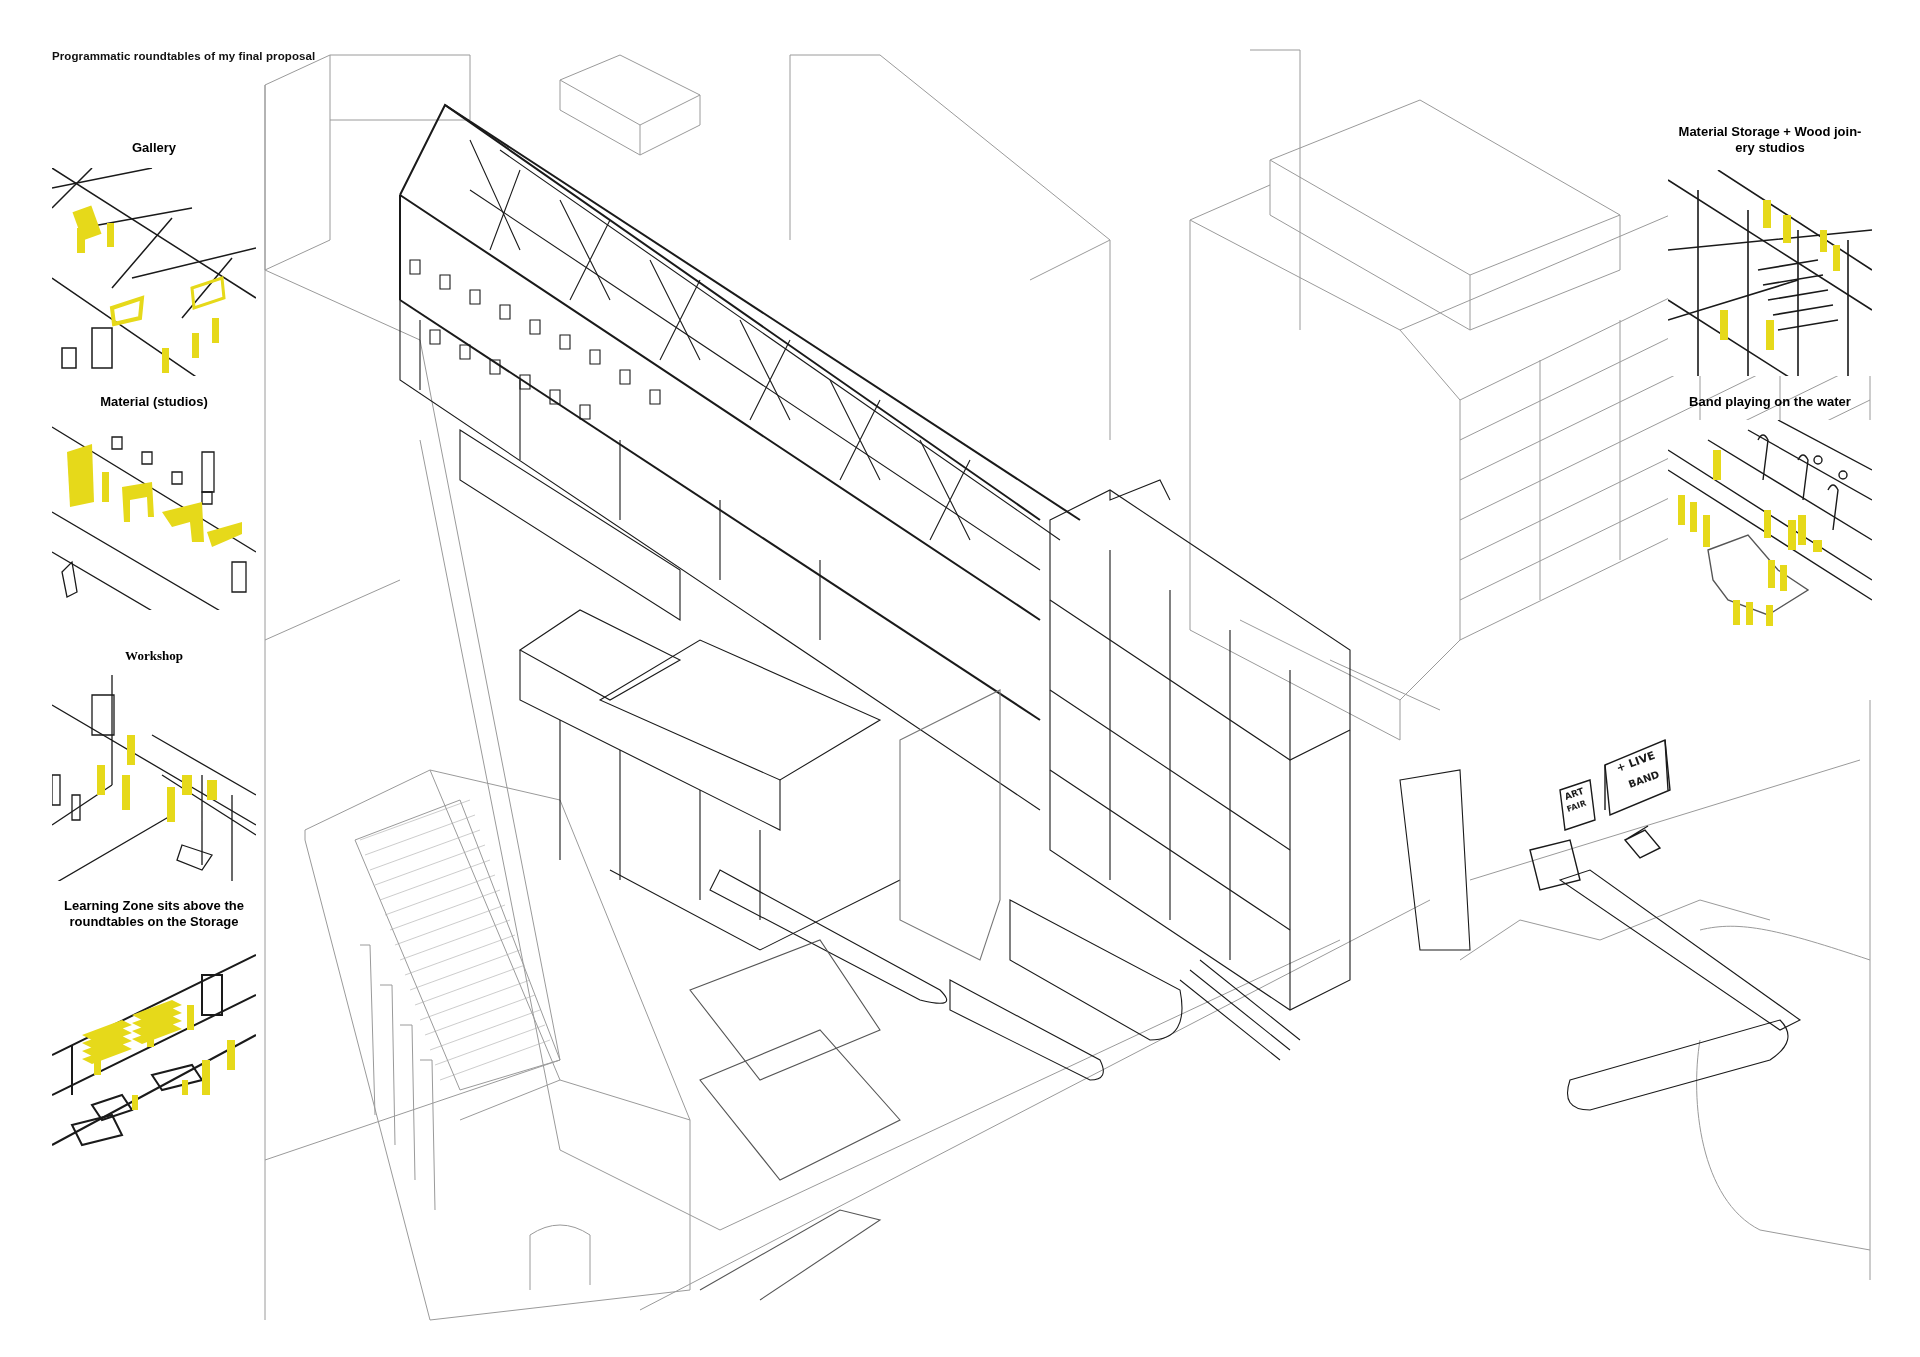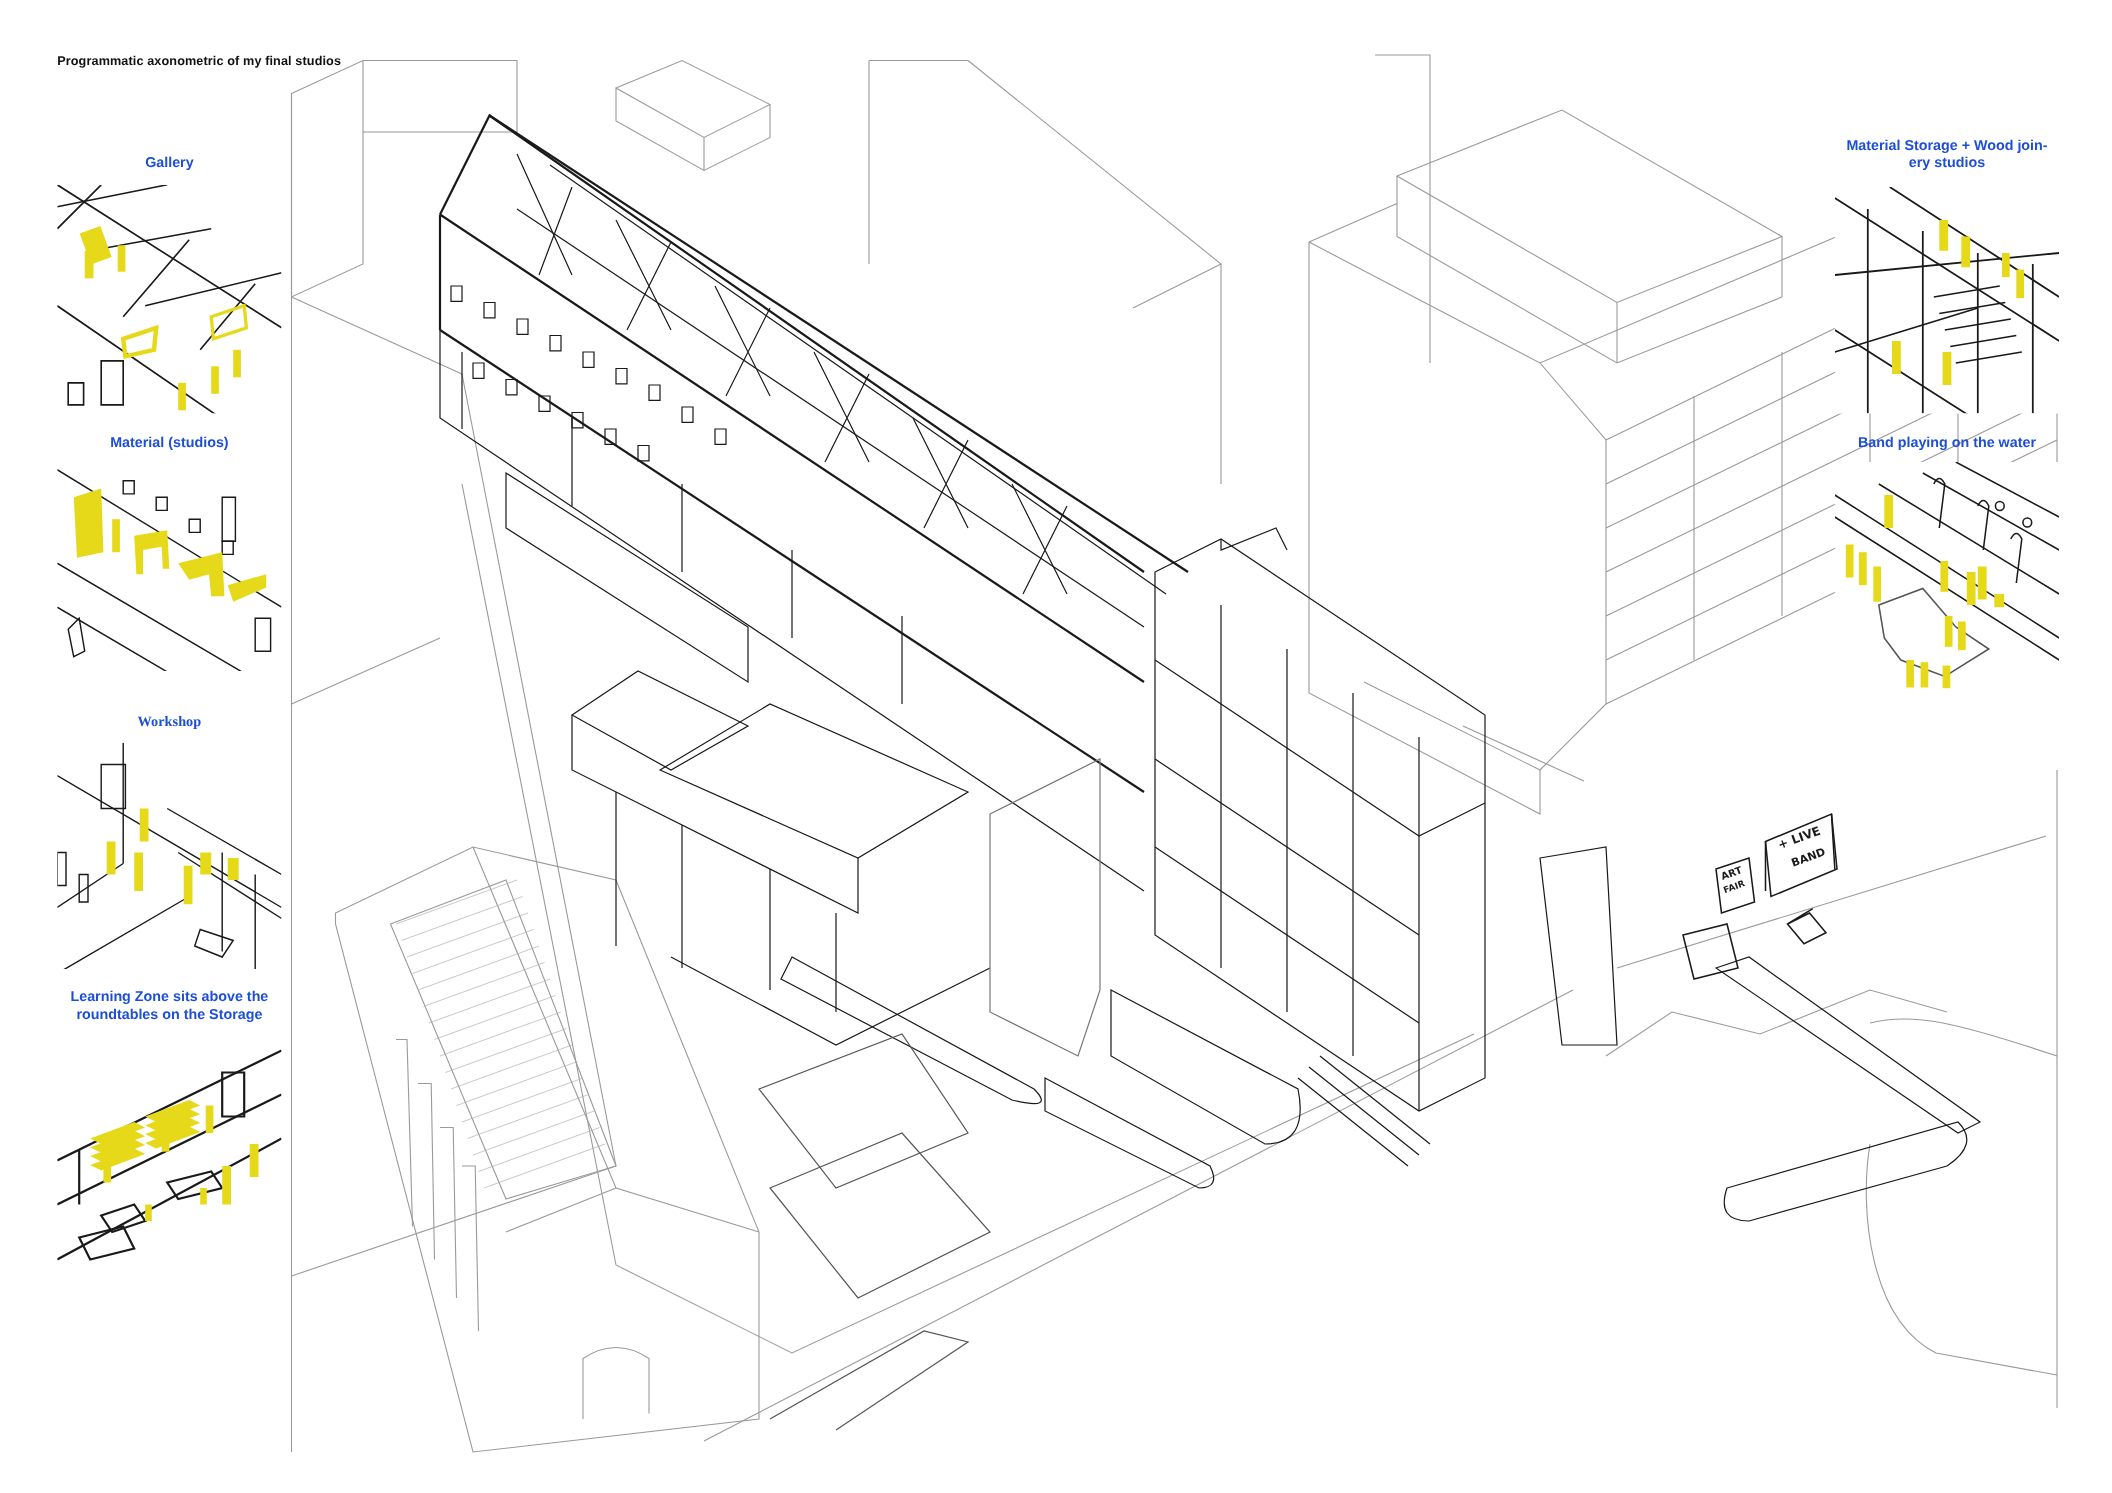--- a/index.html
+++ b/index.html
@@ -1,27 +1,27 @@
 <!DOCTYPE html>
 <html><head>
 <meta charset="utf-8">
 <style>
   html, body { margin:0; padding:0; background:#ffffff; }
   body { width:1920px; height:1357px; position:relative; overflow:hidden; font-family:"Liberation Sans", sans-serif; }
   .title { position:absolute; left:52px; top:50px; font-size:11.5px; font-weight:bold; color:#111; letter-spacing:0.1px; }
   .drawing { position:absolute; left:0; top:0; width:1920px; height:1357px; }
-  .label { position:absolute; color:#1d4ed8; font-weight:bold; font-size:13px; text-align:center; line-height:16px; }
+  .label { position:absolute; color:#000000; font-weight:bold; font-size:13px; text-align:center; line-height:16px; }
   .panel { position:absolute; background:#fff; overflow:hidden; }
   .panel svg { width:100%; height:100%; display:block; }
   .sign-text { font-family:"DejaVu Sans", sans-serif; font-weight:bold; }
 </style>
 </head>
 <body>
 
-<div class="title">Programmatic axonometric of my final studios</div>
+<div class="title">Programmatic roundtables of my final proposal</div>
 
 <svg class="drawing" viewBox="0 0 1920 1357" xmlns="http://www.w3.org/2000/svg">
   <g fill="none" stroke="#9a9a9a" stroke-width="1">
 
     <path d="M265 85 L330 55 L330 240 L265 270 Z"></path>
     <path d="M265 85 L265 1320 M265 270 L420 340"></path>
     <path d="M330 55 L470 55 L470 120 L330 120"></path>
     <path d="M560 80 L620 55 L700 95 L640 125 Z M640 125 L640 155 M560 80 L560 110 L640 155 L700 125 L700 95"></path>
     <path d="M790 55 L790 240 M790 55 L880 55"></path>
     <path d="M880 55 L1110 240 L1110 440 M1110 240 L1030 280"></path>

